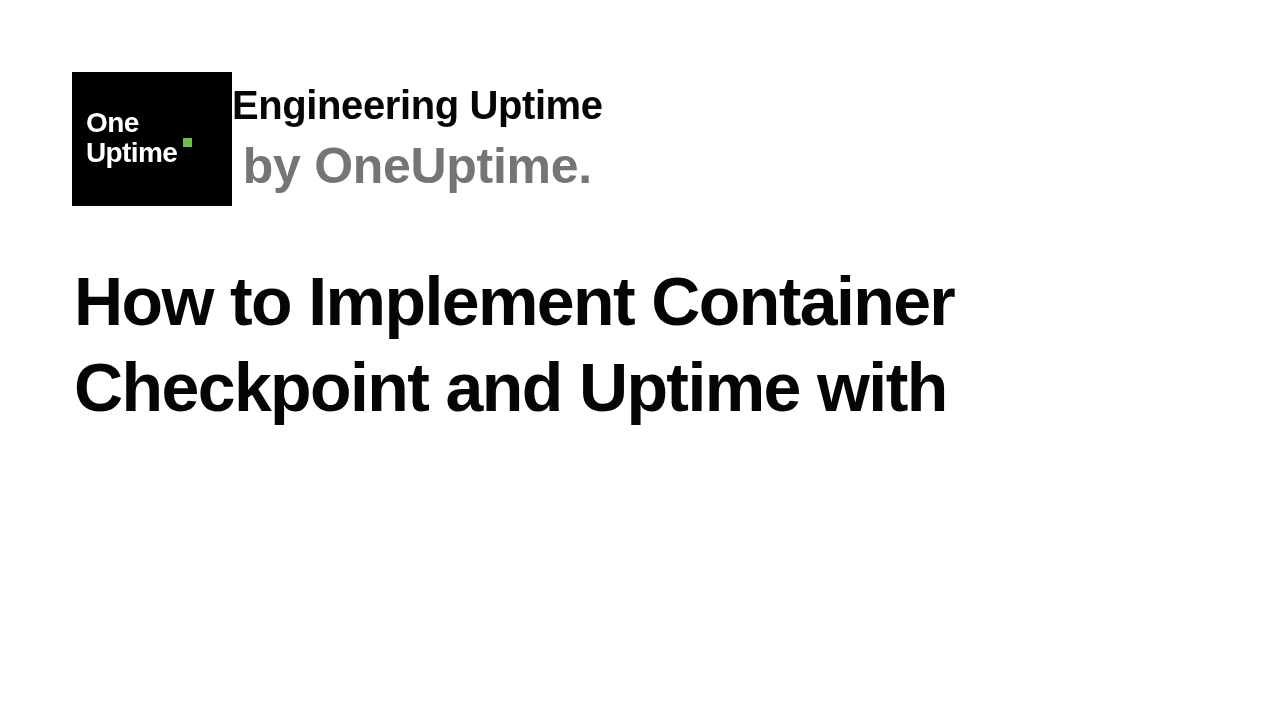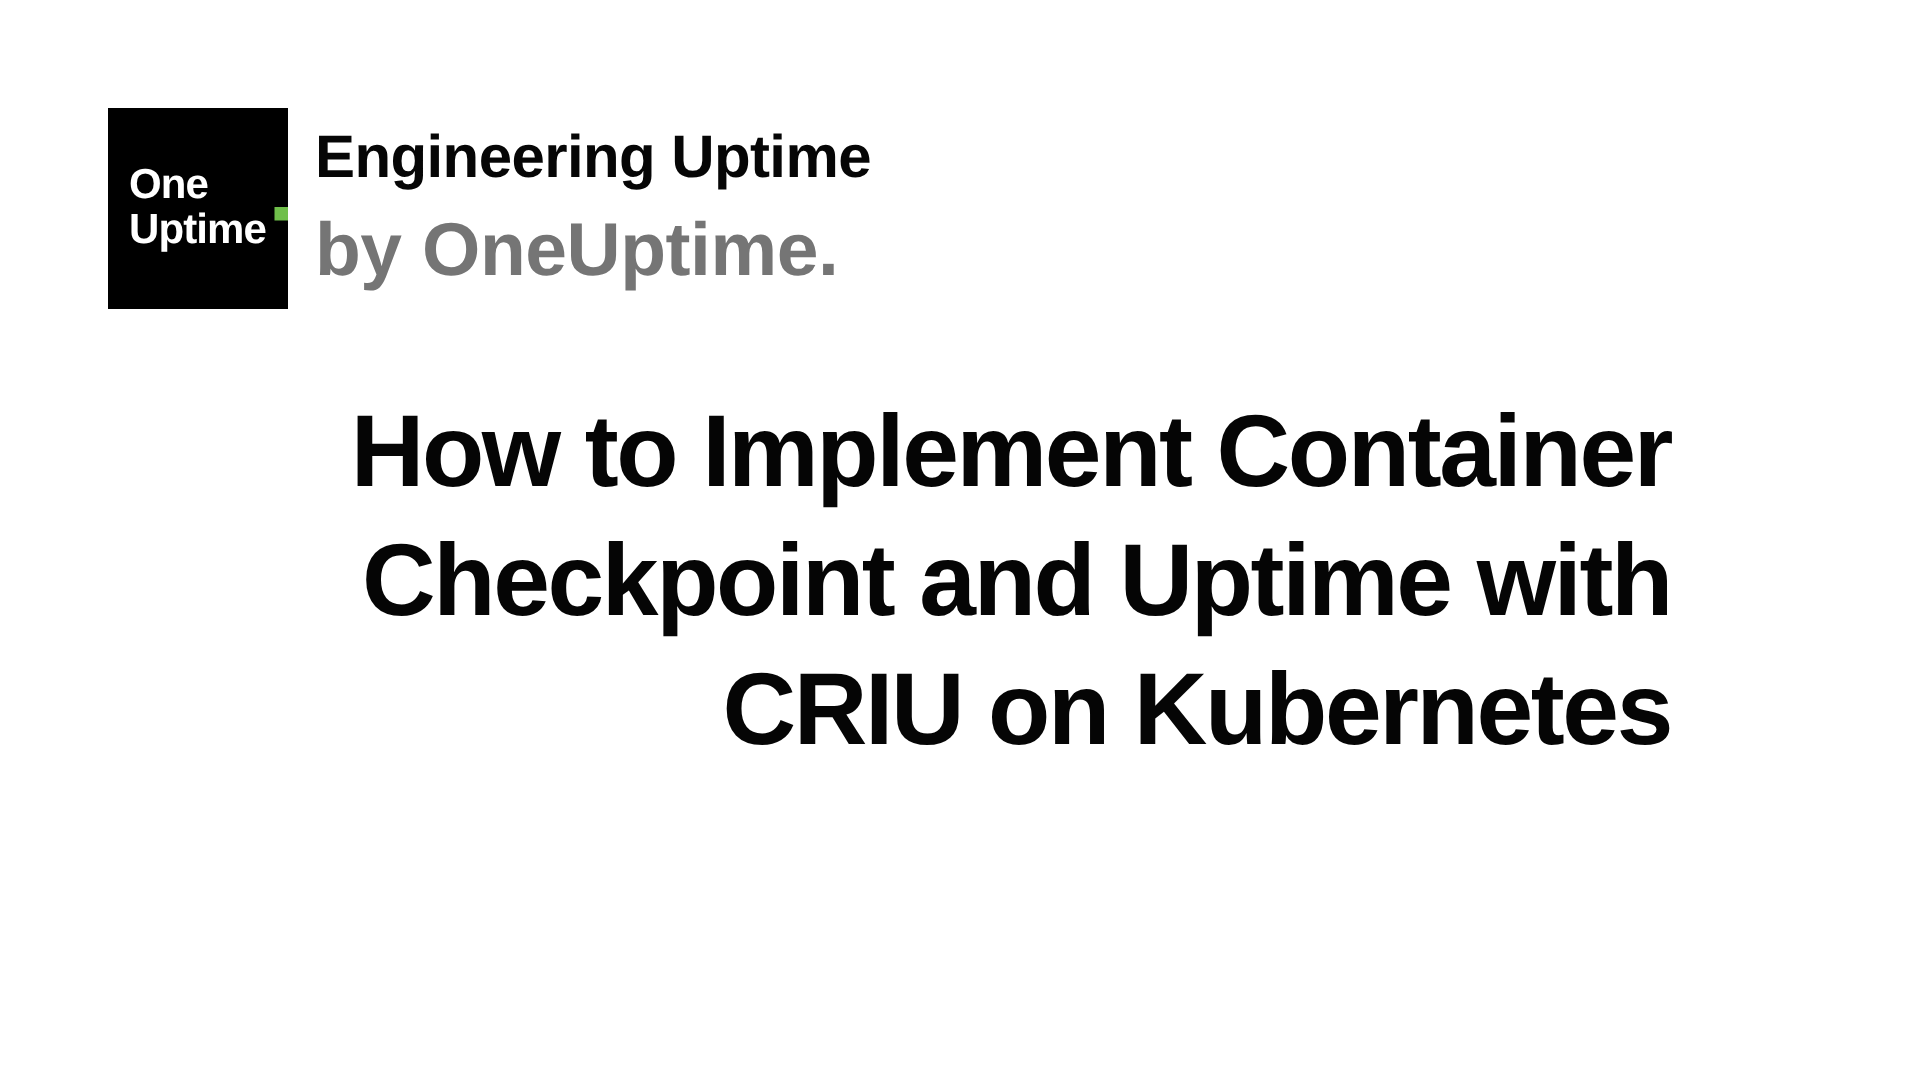--- a/index.html
+++ b/index.html
@@ -28,21 +28,21 @@
   .brand-header {
     position: absolute;
     left: 72px;
     top: 72px;
     display: flex;
     flex-direction: row;
     align-items: flex-start;
   }
 
   .brand-logo {
-    width: 120px;
+    width: 160px;
     height: 134px;
     background: #000000;
     flex: 0 0 auto;
     position: relative;
     overflow: hidden;
     text-decoration: underline;
   }
 
   .brand-logo-inner {
     position: absolute;
@@ -69,24 +69,24 @@
     display: inline-block;
     width: 9px;
     height: 9px;
     background: #6fbf4a;
     margin-left: 6px;
     margin-bottom: 4px;
     flex: 0 0 auto;
   }
 
   .brand-text {
-    margin-left: 18px;
     padding-top: 10px;
     display: flex;
     flex-direction: column;
+    text-align: center;
   }
 
   .brand-title {
     font-size: 40px;
     font-weight: 700;
     color: #060606;
     letter-spacing: -0.4px;
     line-height: 1.16;
     white-space: nowrap;
   }
@@ -107,21 +107,20 @@
     left: 74px;
     top: 258px;
     width: 1040px;
     margin: 0;
     font-size: 68px;
     font-weight: 700;
     color: #050505;
     line-height: 86px;
     letter-spacing: -1.6px;
     font-stretch: condensed;
-    text-align: right;
   }
 
   .article-title .title-line {
     display: block;
     white-space: nowrap;
   }
 </style>
 </head>
 <body>
 
@@ -142,16 +141,15 @@
     <div class="brand-text">
       <div class="brand-title">Engineering Uptime</div>
       <div class="brand-subtitle">by OneUptime.</div>
     </div>
 
   </div>
 
   <h1 class="article-title">
     <span class="title-line">How to Implement Container</span>
     <span class="title-line">Checkpoint and Uptime with</span>
-    <span class="title-line">CRIU on Kubernetes</span>
   </h1>
 
 </div>
 
 </body></html>

